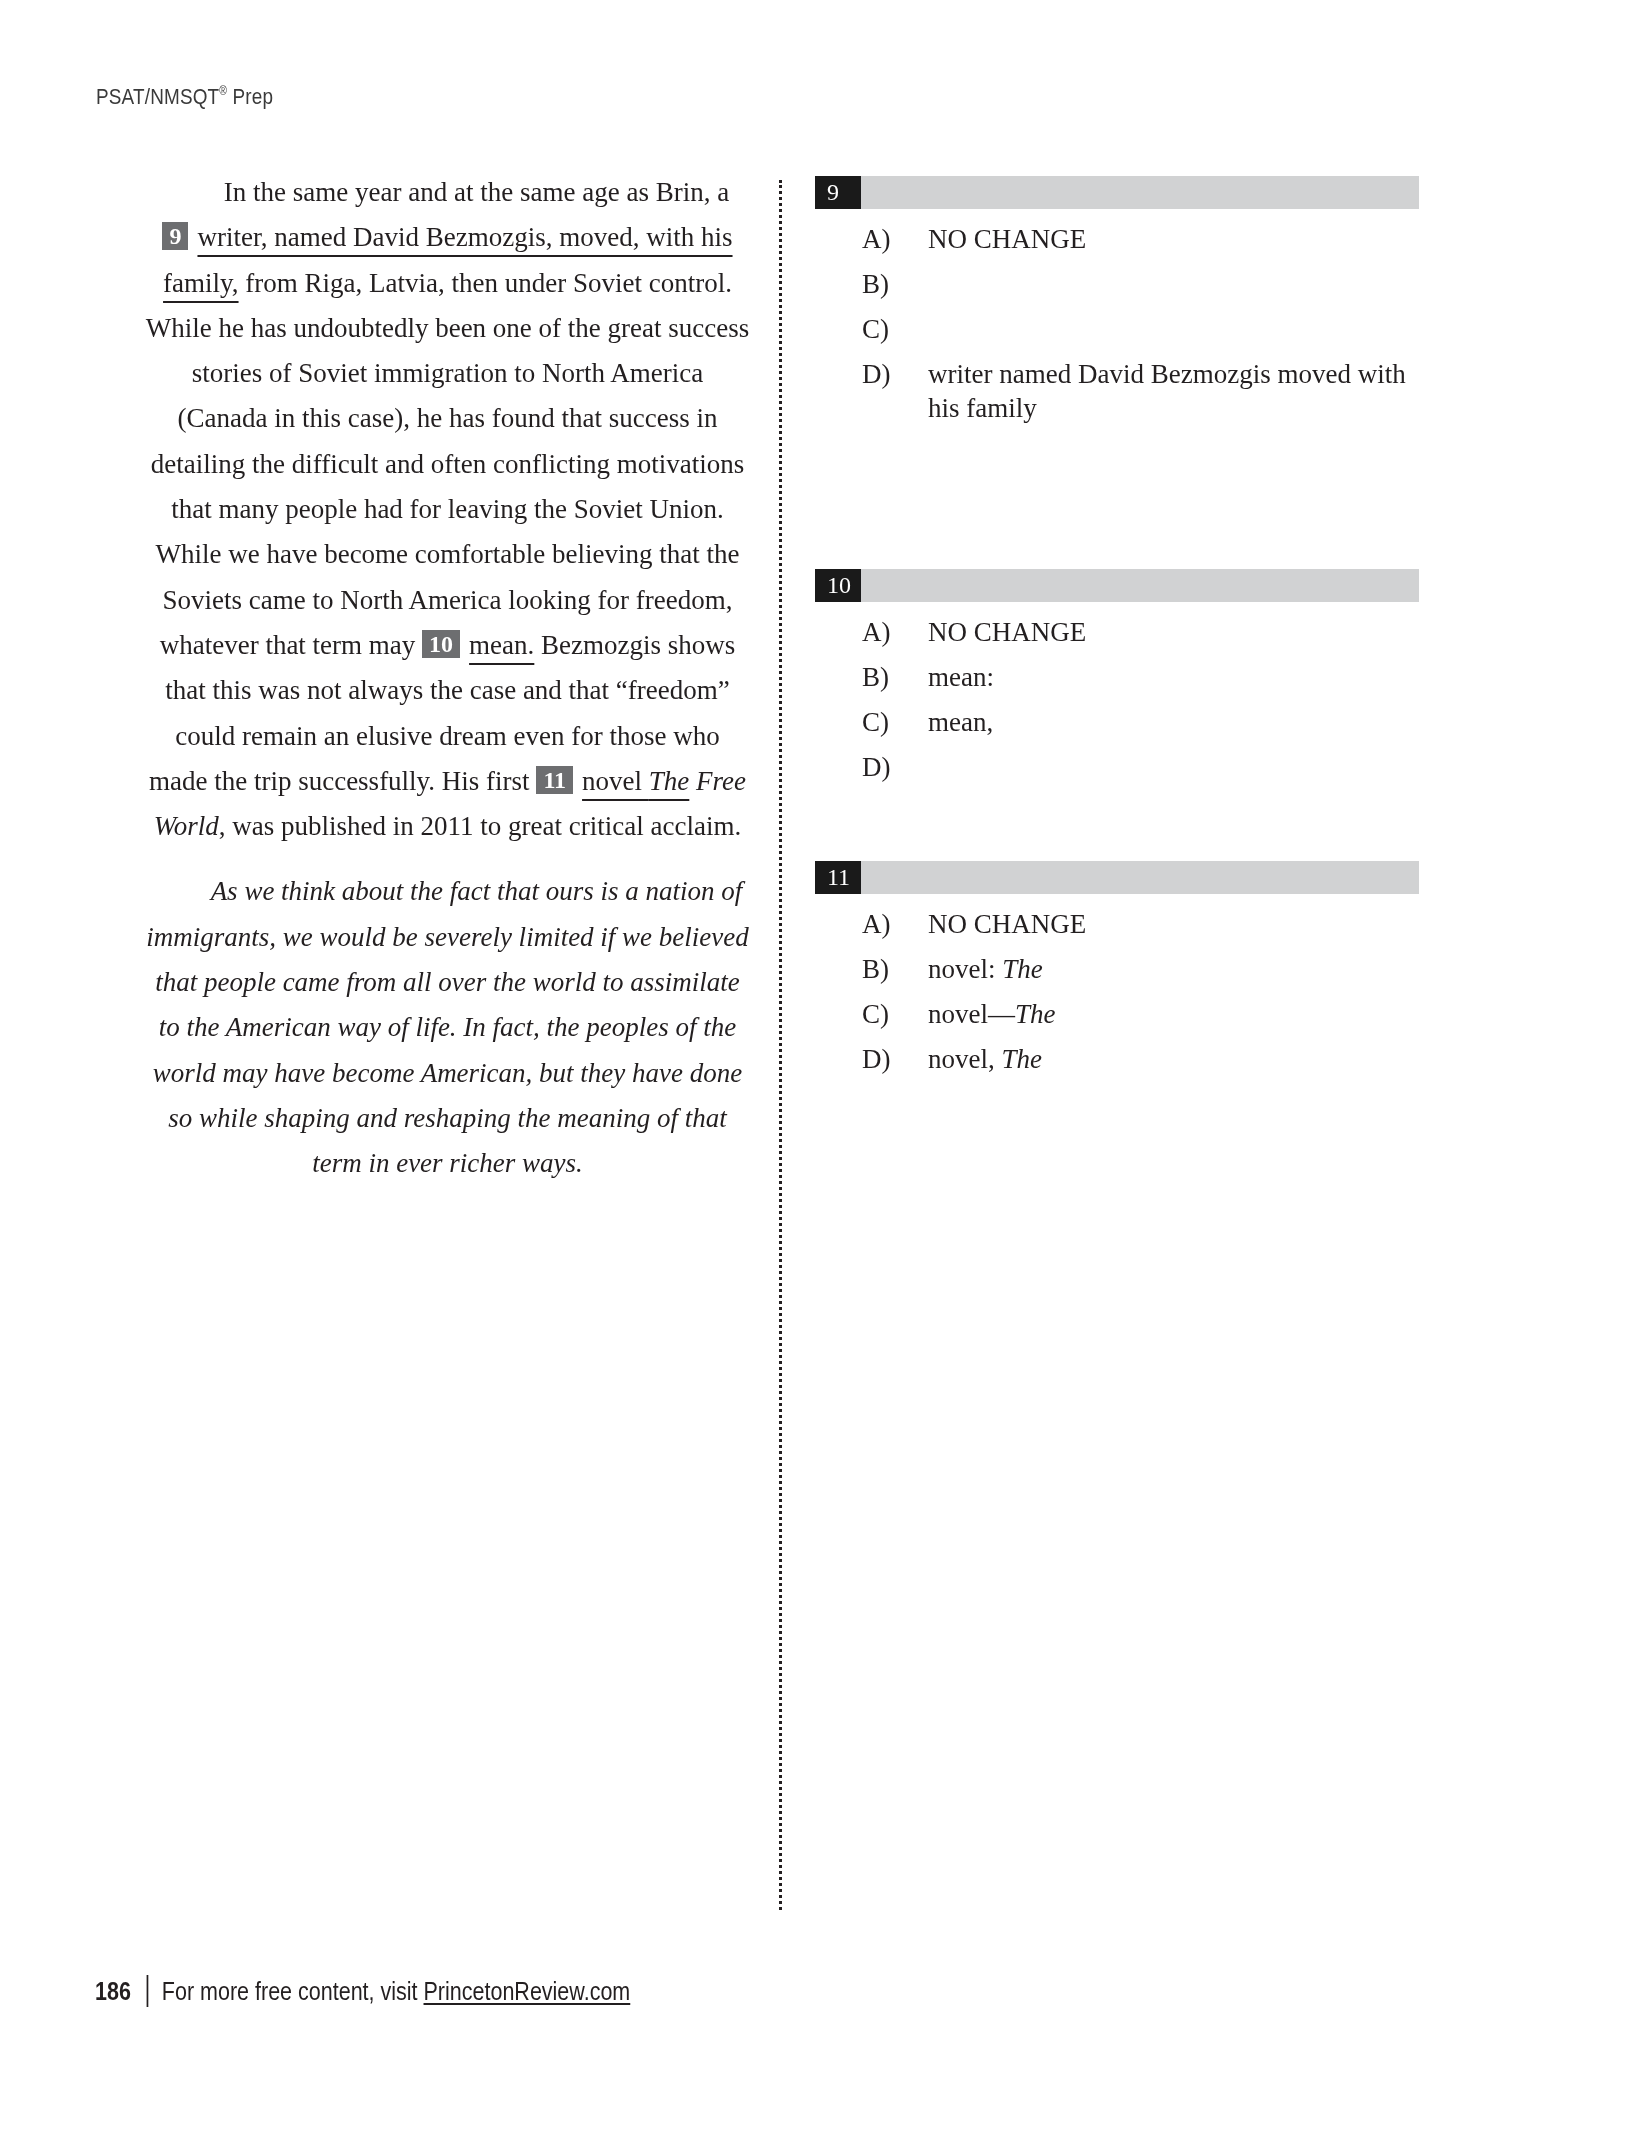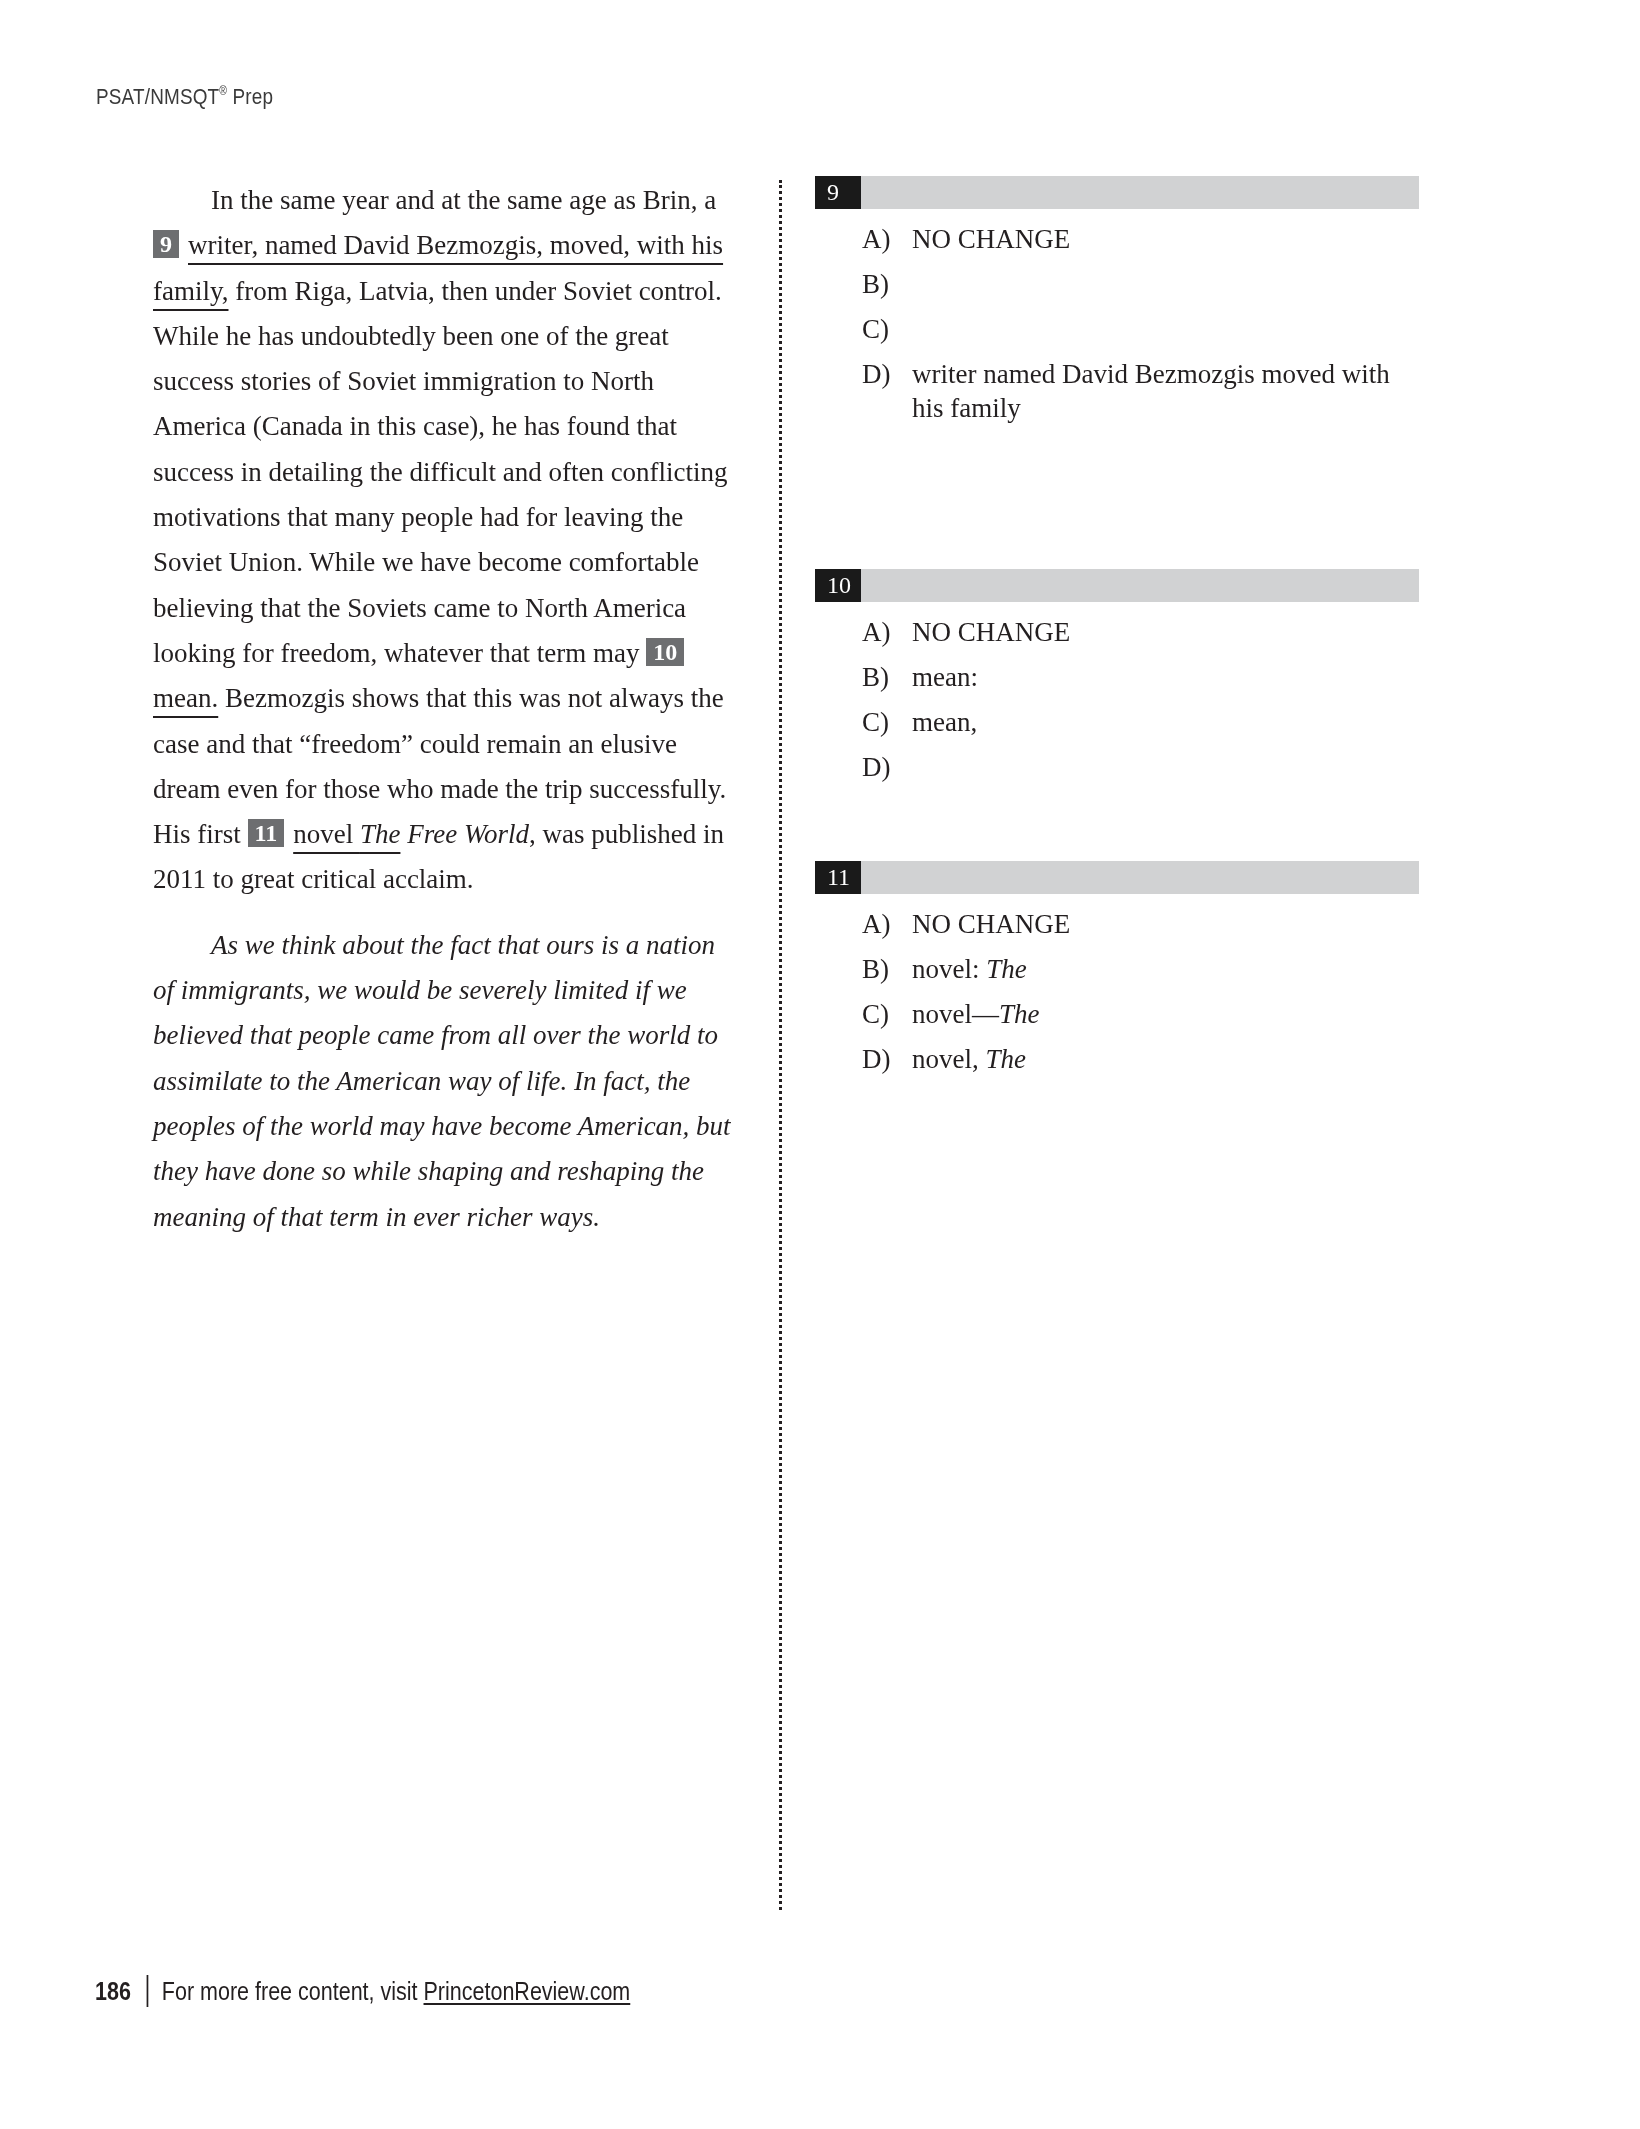--- a/index.html
+++ b/index.html
@@ -8,21 +8,21 @@
     position: absolute; left: 96px; top: 84px;
     font-family: "Liberation Sans", sans-serif; font-size: 22px; color: #3a3a3a;
     transform: scaleX(0.86); transform-origin: left top; letter-spacing: 0.2px;
   }
   .running-head sup { font-size: 12px; vertical-align: 9px; }
 
   .passage {
     position: absolute; left: 145px; top: 170px; width: 605px;
     font-family: "Liberation Serif", serif; font-size: 27px; line-height: 45.3px; color: #231f20;
   }
-  .passage p { margin: 8px; }
+  .passage p { margin: 0; text-align: center; }
   .passage p.para2 { margin-top: 20px; font-style: italic; }
   .indent { display: inline-block; width: 58px; }
   .qbox {
     display: inline-block; background: #6d6e70; color: #ffffff;
     font-size: 24px; line-height: 28px; padding: 0 7px; margin-right: 9px;
     vertical-align: 2px; font-family: "Liberation Serif", serif; font-weight: bold;
   }
   .ul { text-decoration: underline; text-decoration-thickness: 2px; text-underline-offset: 9px; }
   .it { font-style: italic; }
 
@@ -36,21 +36,21 @@
   .q-num {
     position: absolute; left: 0; top: 0; height: 33px; width: 46px; background: #1a1a1a; color: #fff;
     font-family: "Liberation Serif", serif; font-size: 24px; line-height: 33px; padding-left: 12px; box-sizing: border-box;
   }
   .choices { list-style: none; margin: 0; padding: 0; margin-top: 13px; }
   .choice {
     display: flex; font-family: "Liberation Serif", serif; font-size: 27px; line-height: 34px; color: #231f20;
     margin-bottom: 11px;
   }
   .choice .letter { width: 50px; margin-left: 47px; flex: none; }
-  .choice .text { flex: 1; }
+  .choice .text { flex: 1; margin-left: 16px; }
 
   .footer {
     position: absolute; left: 95px; top: 1975px;
     font-family: "Liberation Sans", sans-serif; font-size: 25px; color: #231f20;
     display: flex; align-items: center; transform: scaleX(0.86); transform-origin: left center;
   }
   .page-num { font-weight: bold; }
   .footer-sep { width: 2px; height: 32px; background: #231f20; margin: 0 16px 0 18px; }
   .footer-link { text-decoration: underline; text-underline-offset: 3px; }
 </style>

